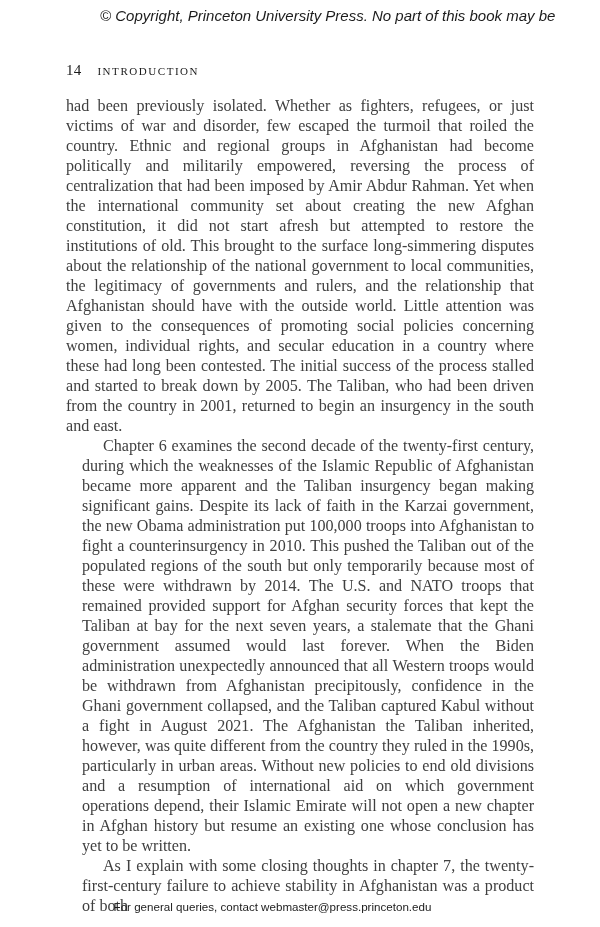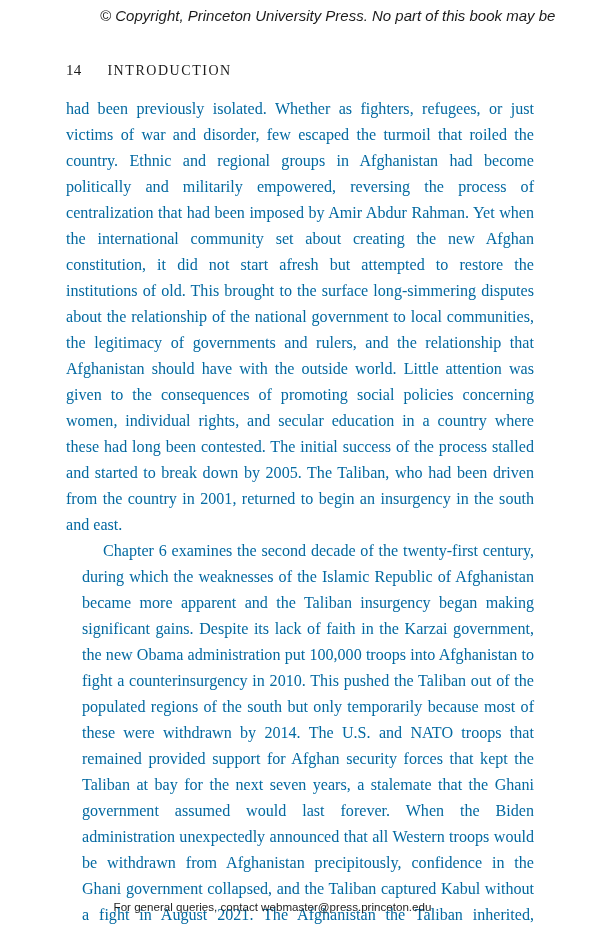--- a/index.html
+++ b/index.html
@@ -39,40 +39,40 @@
     font-family: "Liberation Serif", serif;
     font-size: 12px;
     color: #1a1a1a;
     white-space: nowrap;
   }
   .running-head .folio {
     font-size: 15px;
     letter-spacing: 0.2px;
   }
   .running-head .title {
-    font-size: 14px;
+    font-size: 11px;
     letter-spacing: 1.55px;
-    margin-left: 26px;
+    margin-left: 16px;
   }
 
   
   .text-column {
     position: absolute;
     top: 96px;
     left: 66px;
     width: 468px;
   }
   .para {
     margin: 0;
     font-size: 16.1px;
-    line-height: 26px;
+    line-height: 20px;
     text-align: justify;
     text-justify: inter-word;
     hyphens: manual;
-    color: #0369a1;
+    color: #404040;
   }
   .para + .para { text-indent: 21px; margin-left: 16px; }
 
   
   .footer {
     position: absolute;
     top: 900px;
     left: 0;
     width: 545px;
     text-align: center;

